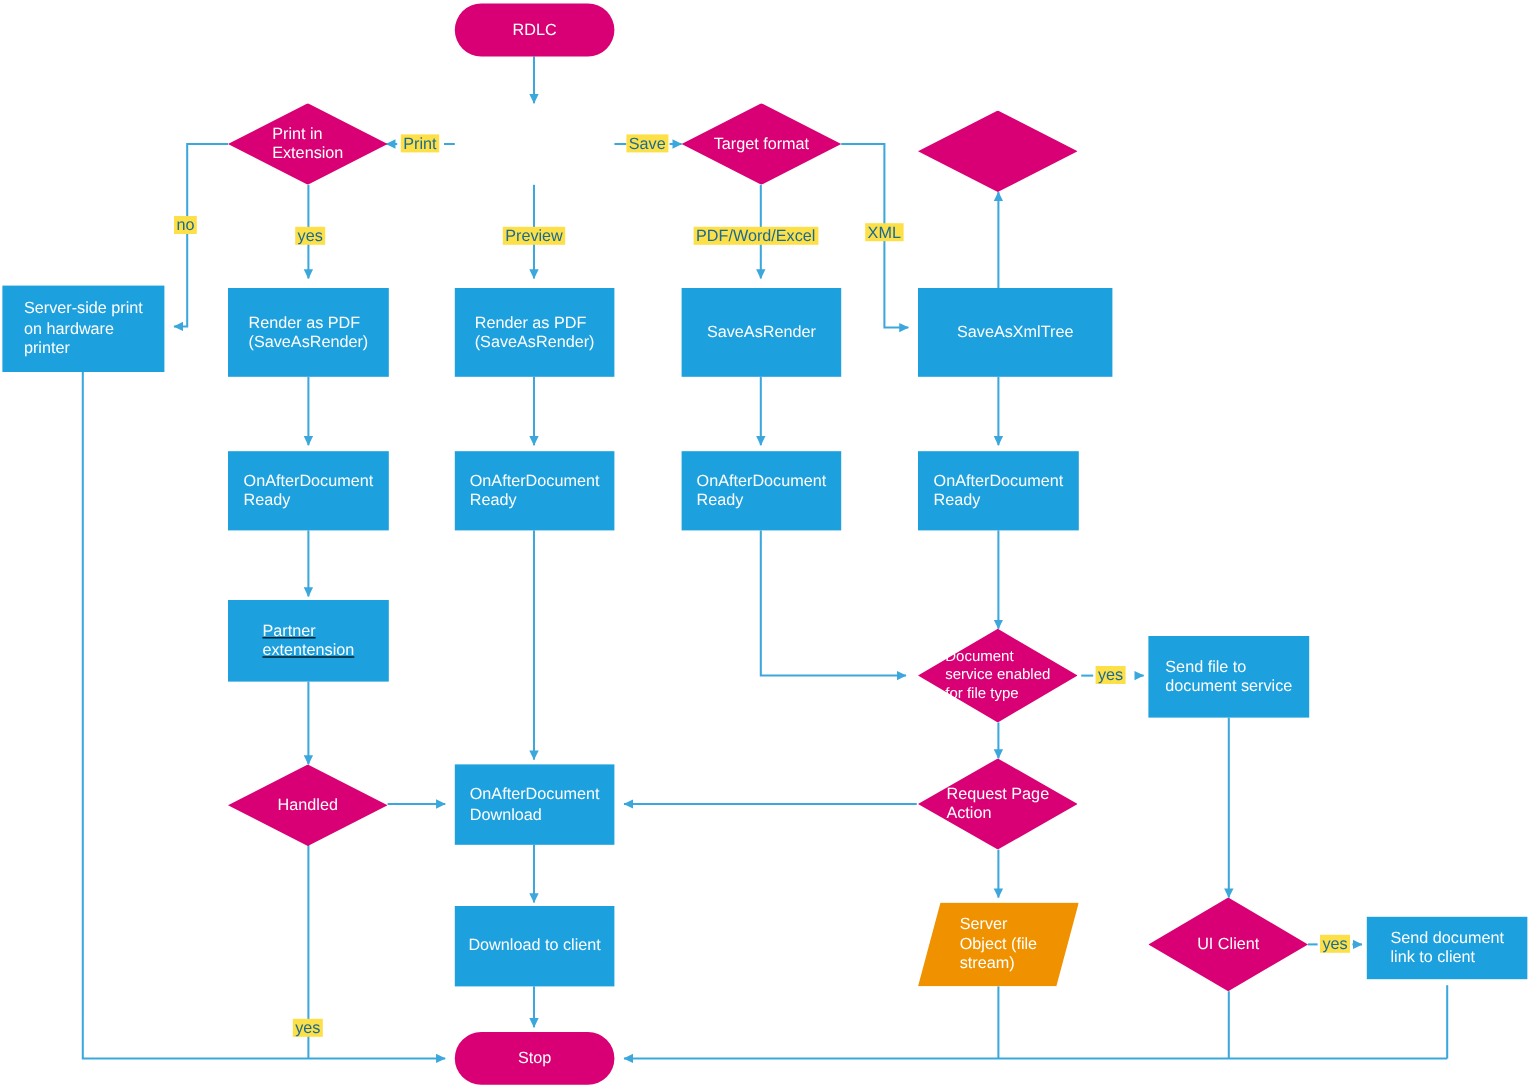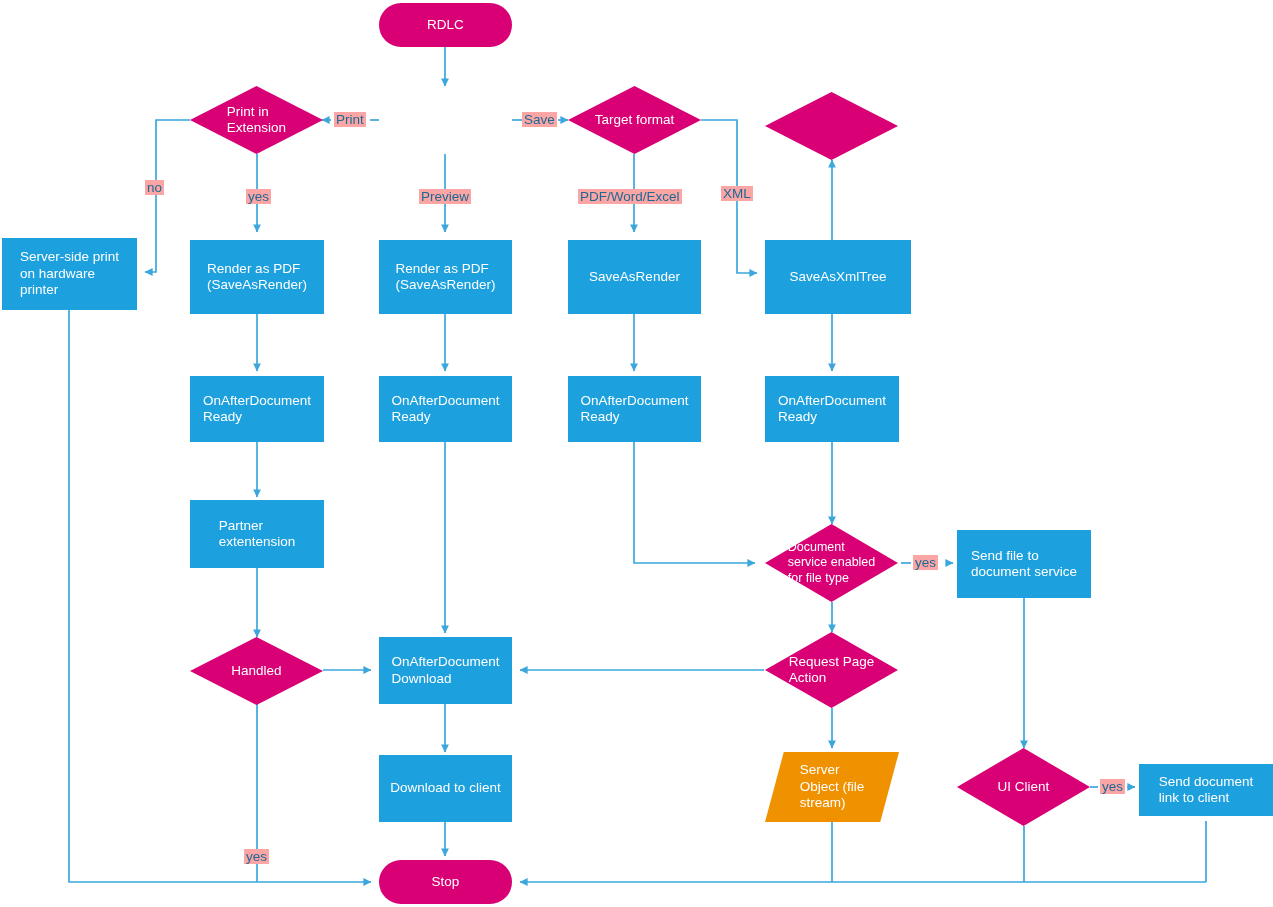--- a/index.html
+++ b/index.html
@@ -10,21 +10,21 @@
   .node .lbl{position:relative;z-index:2;color:#ffffff;font-size:13.5px;line-height:1.22;padding:0 4px;white-space:pre-line;}
   .proc{background:#1CA0DE;}
   .term{background:#D80074;border-radius:22px;}
   .dec{background:transparent;}
   .dec .dshape{position:absolute;left:0;top:0;width:100%;height:100%;background:#D80074;
       -webkit-clip-path:polygon(50% 0,100% 50%,50% 100%,0 50%);clip-path:polygon(50% 0,100% 50%,50% 100%,0 50%);z-index:1;}
   .dec .lbl{color:#ffffff;}
   .data{background:transparent;}
   .data .pshape{position:absolute;left:0;top:0;width:100%;height:100%;background:#F09100;
       -webkit-clip-path:polygon(14% 0,100% 0,86% 100%,0 100%);clip-path:polygon(14% 0,100% 0,86% 100%,0 100%);z-index:1;}
-  .edge-label{position:absolute;color:#1B6A94;font-size:13.5px;white-space:nowrap;background:#fca5a5;padding:0 2px;}
+  .edge-label{position:absolute;color:#1B6A94;font-size:13.5px;white-space:nowrap;background:#fde047;padding:0 2px;}
 </style>
 </head>
 <body>
 
 <div id="canvas">
 
   <svg id="wires" viewBox="0 0 1273 907">
     <defs>
       <marker id="ah" markerWidth="9" markerHeight="9" refX="7.6" refY="4.5" orient="auto" markerUnits="userSpaceOnUse">
         <path d="M0,0.6 L8,4.5 L0,8.4 z" fill="#3BA7DC"></path>
@@ -153,40 +153,40 @@
     <span class="lbl">Render as PDF
 (SaveAsRender)</span>
   </div>
   <div class="node proc" style="left:379px;top:240px;width:133px;height:74px;">
     <span class="lbl">Render as PDF
 (SaveAsRender)</span>
   </div>
   <div class="node proc" style="left:568px;top:240px;width:133px;height:74px;">
     <span class="lbl">SaveAsRender</span>
   </div>
-  <div class="node proc" style="left:765px;top:240px;width:146px;height:74px;">
+  <div class="node proc" style="left:765px;top:240px;width:162px;height:74px;">
     <span class="lbl">SaveAsXmlTree</span>
   </div>
   <div class="node proc" style="left:190px;top:376px;width:134px;height:66px;">
     <span class="lbl">OnAfterDocument
 Ready</span>
   </div>
   <div class="node proc" style="left:379px;top:376px;width:133px;height:66px;">
     <span class="lbl">OnAfterDocument
 Ready</span>
   </div>
   <div class="node proc" style="left:568px;top:376px;width:133px;height:66px;">
     <span class="lbl">OnAfterDocument
 Ready</span>
   </div>
   <div class="node proc" style="left:765px;top:376px;width:134px;height:66px;">
     <span class="lbl">OnAfterDocument
 Ready</span>
   </div>
-  <div class="node proc" style="left:190px;top:500px;width:134px;height:68px;">
+  <div class="node proc" style="left:190px;top:500px;width:134px;height:68px;text-decoration:underline;">
     <span class="lbl">Partner
 extentension</span>
   </div>
   <div class="node proc" style="left:957px;top:530px;width:134px;height:68px;">
     <span class="lbl">Send file to
 document service</span>
   </div>
   <div class="node proc" style="left:379px;top:637px;width:133px;height:67px;">
     <span class="lbl">OnAfterDocument
 Download</span>

